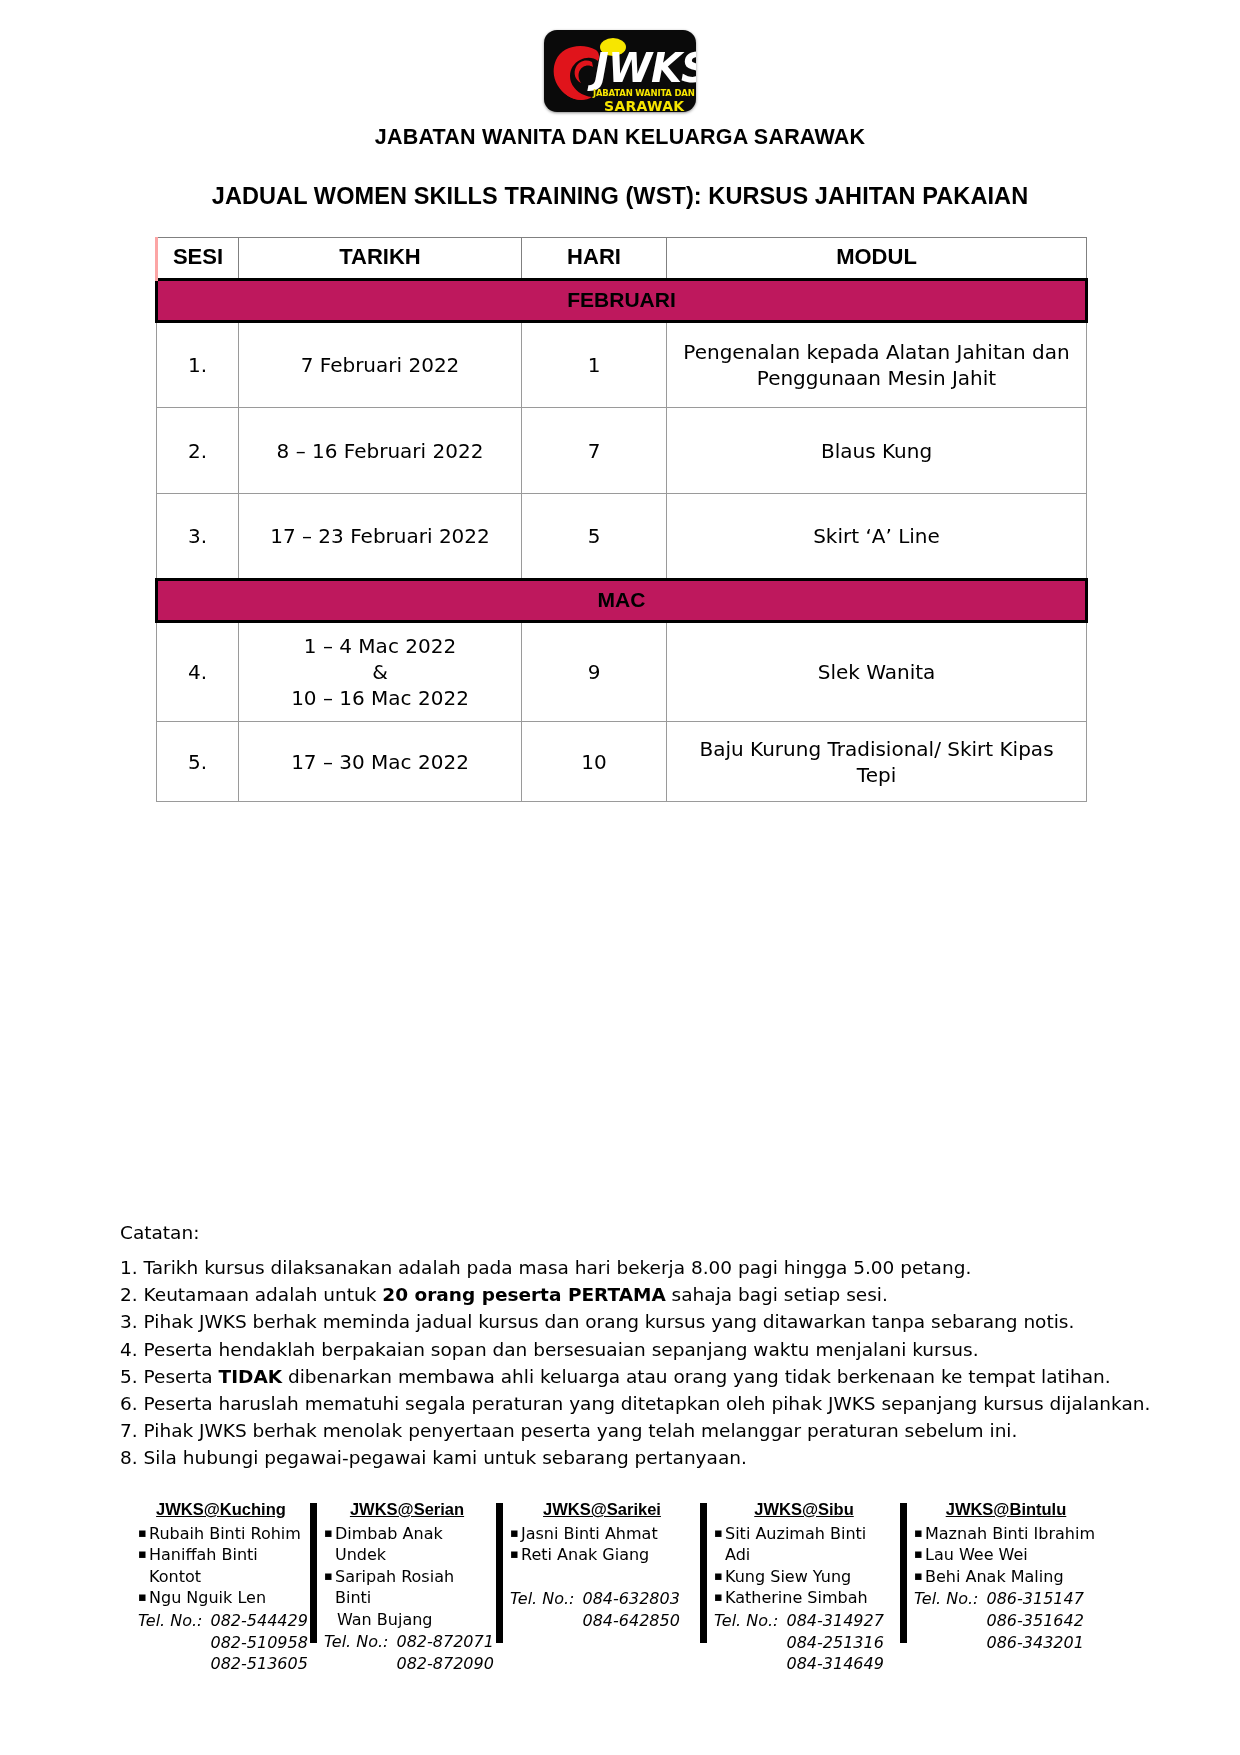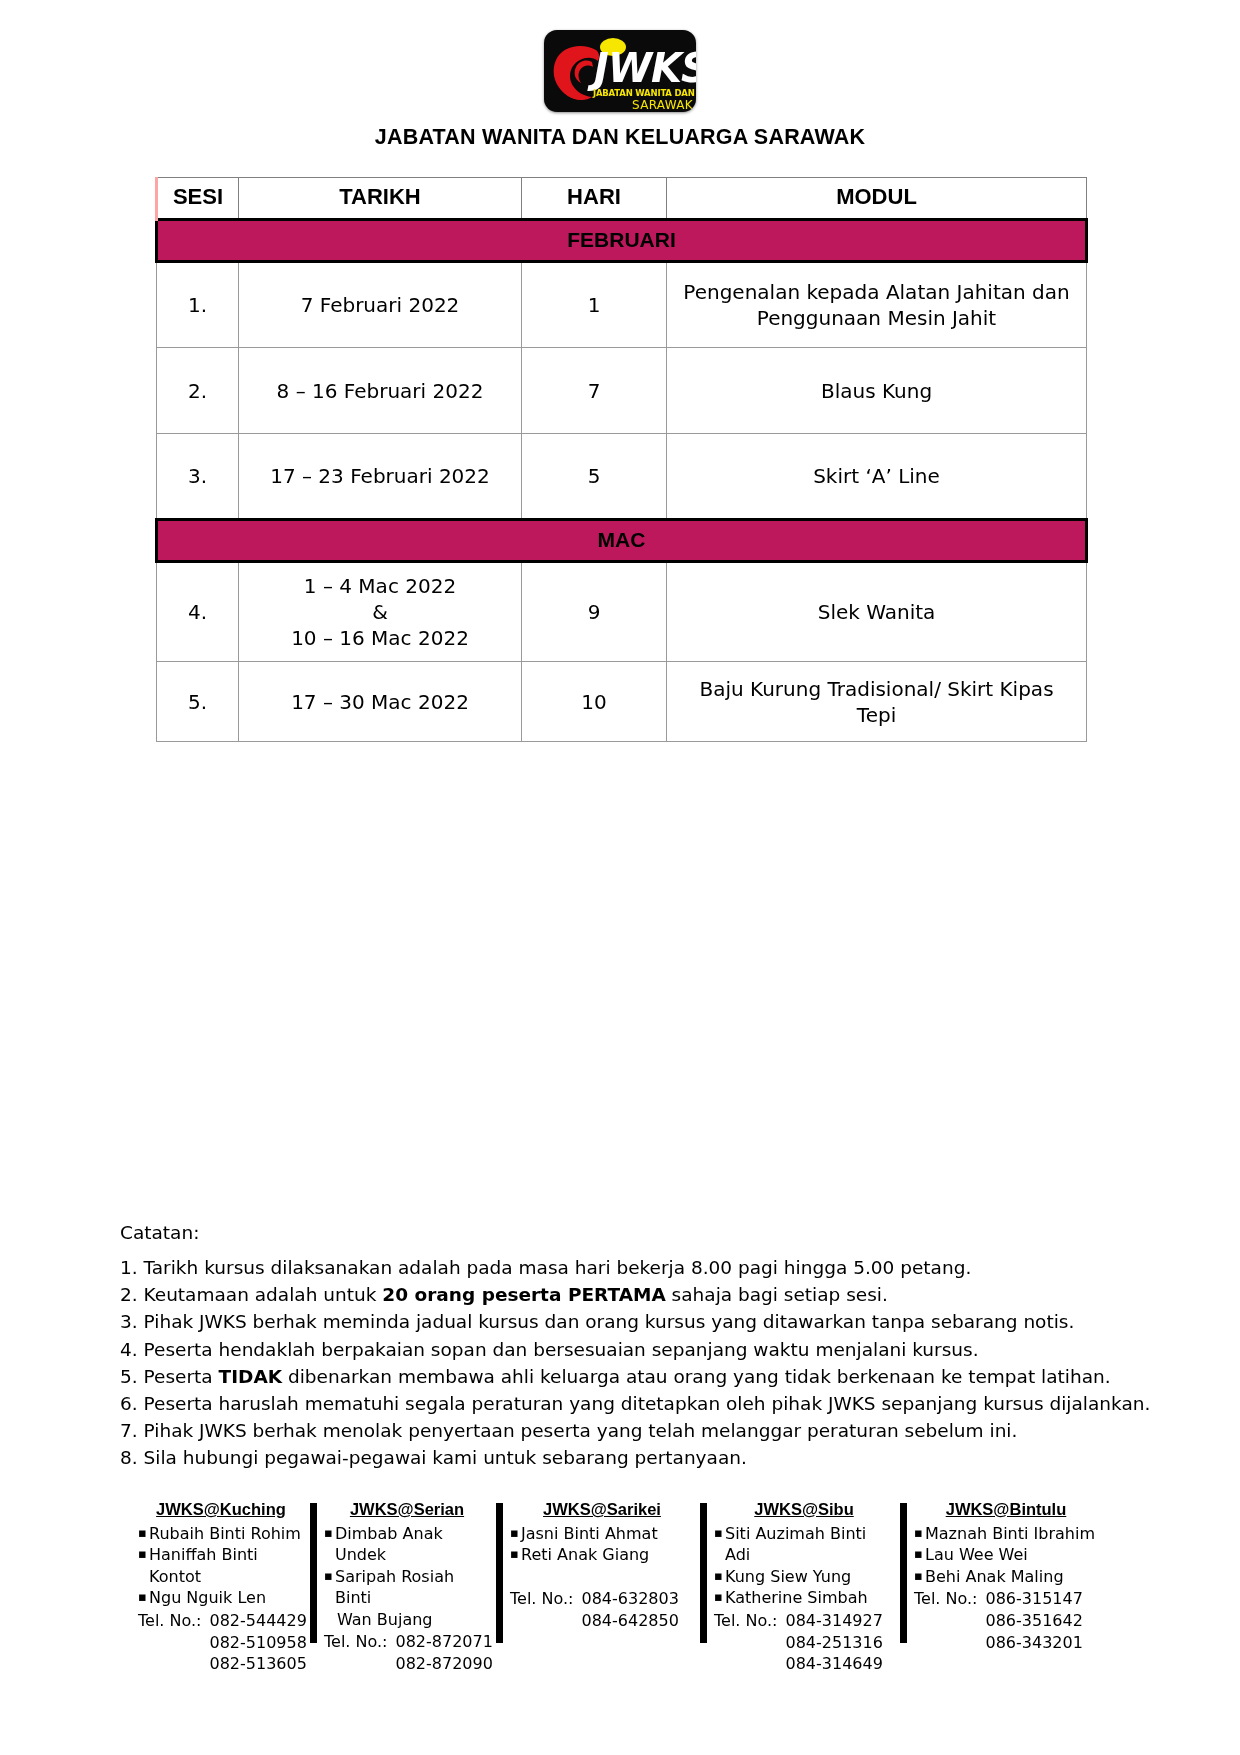--- a/index.html
+++ b/index.html
@@ -73,25 +73,25 @@
     left: 49px;
     top: 58px;
     color: #f7e600;
     font-size: 8.5px;
     font-weight: bold;
     letter-spacing: -0.2px;
     white-space: nowrap;
   }
   .logo .sub2 {
     position: absolute;
-    left: 88px;
+    left: 60px;
     top: 68px;
     color: #f7e600;
-    font-size: 12px;
-    font-weight: normal;
+    font-size: 14px;
+    font-weight: bold;
     letter-spacing: 0.3px;
     white-space: nowrap;
   }
 
   
   .org-name {
     text-align: center;
     font-family: "Liberation Sans", sans-serif;
     font-weight: bold;
     font-size: 21.5px;
@@ -235,20 +235,21 @@
     font-size: 13px;
     line-height: 1.5;
   }
   .person .pname { display: inline-block; }
   .person .pname .wrap2 { display: block; padding-left: 2px; }
   .tel-block {
     display: flex;
     font-size: 16px;
     line-height: 1.36;
     margin-top: 1px;
+    font-style: italic;
   }
   .tel-label { white-space: nowrap; padding-right: 8px; }
   .tel-nums { }
   .tel-nums div { white-space: nowrap; }
   .spacer-line { height: 21px; }
 </style>
 </head>
 <body>
 
 <div class="page">
@@ -264,20 +265,21 @@
         <path d="M16 34 C18 44 26 52 36 54 C30 57 22 56 16 52 C10 48 6 41 6 34 Z" fill="#e0141b"></path>
       </svg>
       <div class="sun"></div>
       <div class="jwks">JWKS</div>
       <div class="sub1">JABATAN WANITA DAN KELUARGA</div>
       <div class="sub2">SARAWAK</div>
     </div>
   </div>
 
   <div class="org-name">JABATAN WANITA DAN KELUARGA SARAWAK</div>
+  <div class="doc-title">JADUAL WOMEN SKILLS TRAINING (WST): KURSUS JAHITAN PAKAIAN</div>
 
   <div class="table-wrap">
     <table class="sched">
       <colgroup>
         <col class="c-sesi">
           <col class="c-tarikh">
           <col class="c-hari">
           <col class="c-modul">
       </colgroup>
       <thead>

